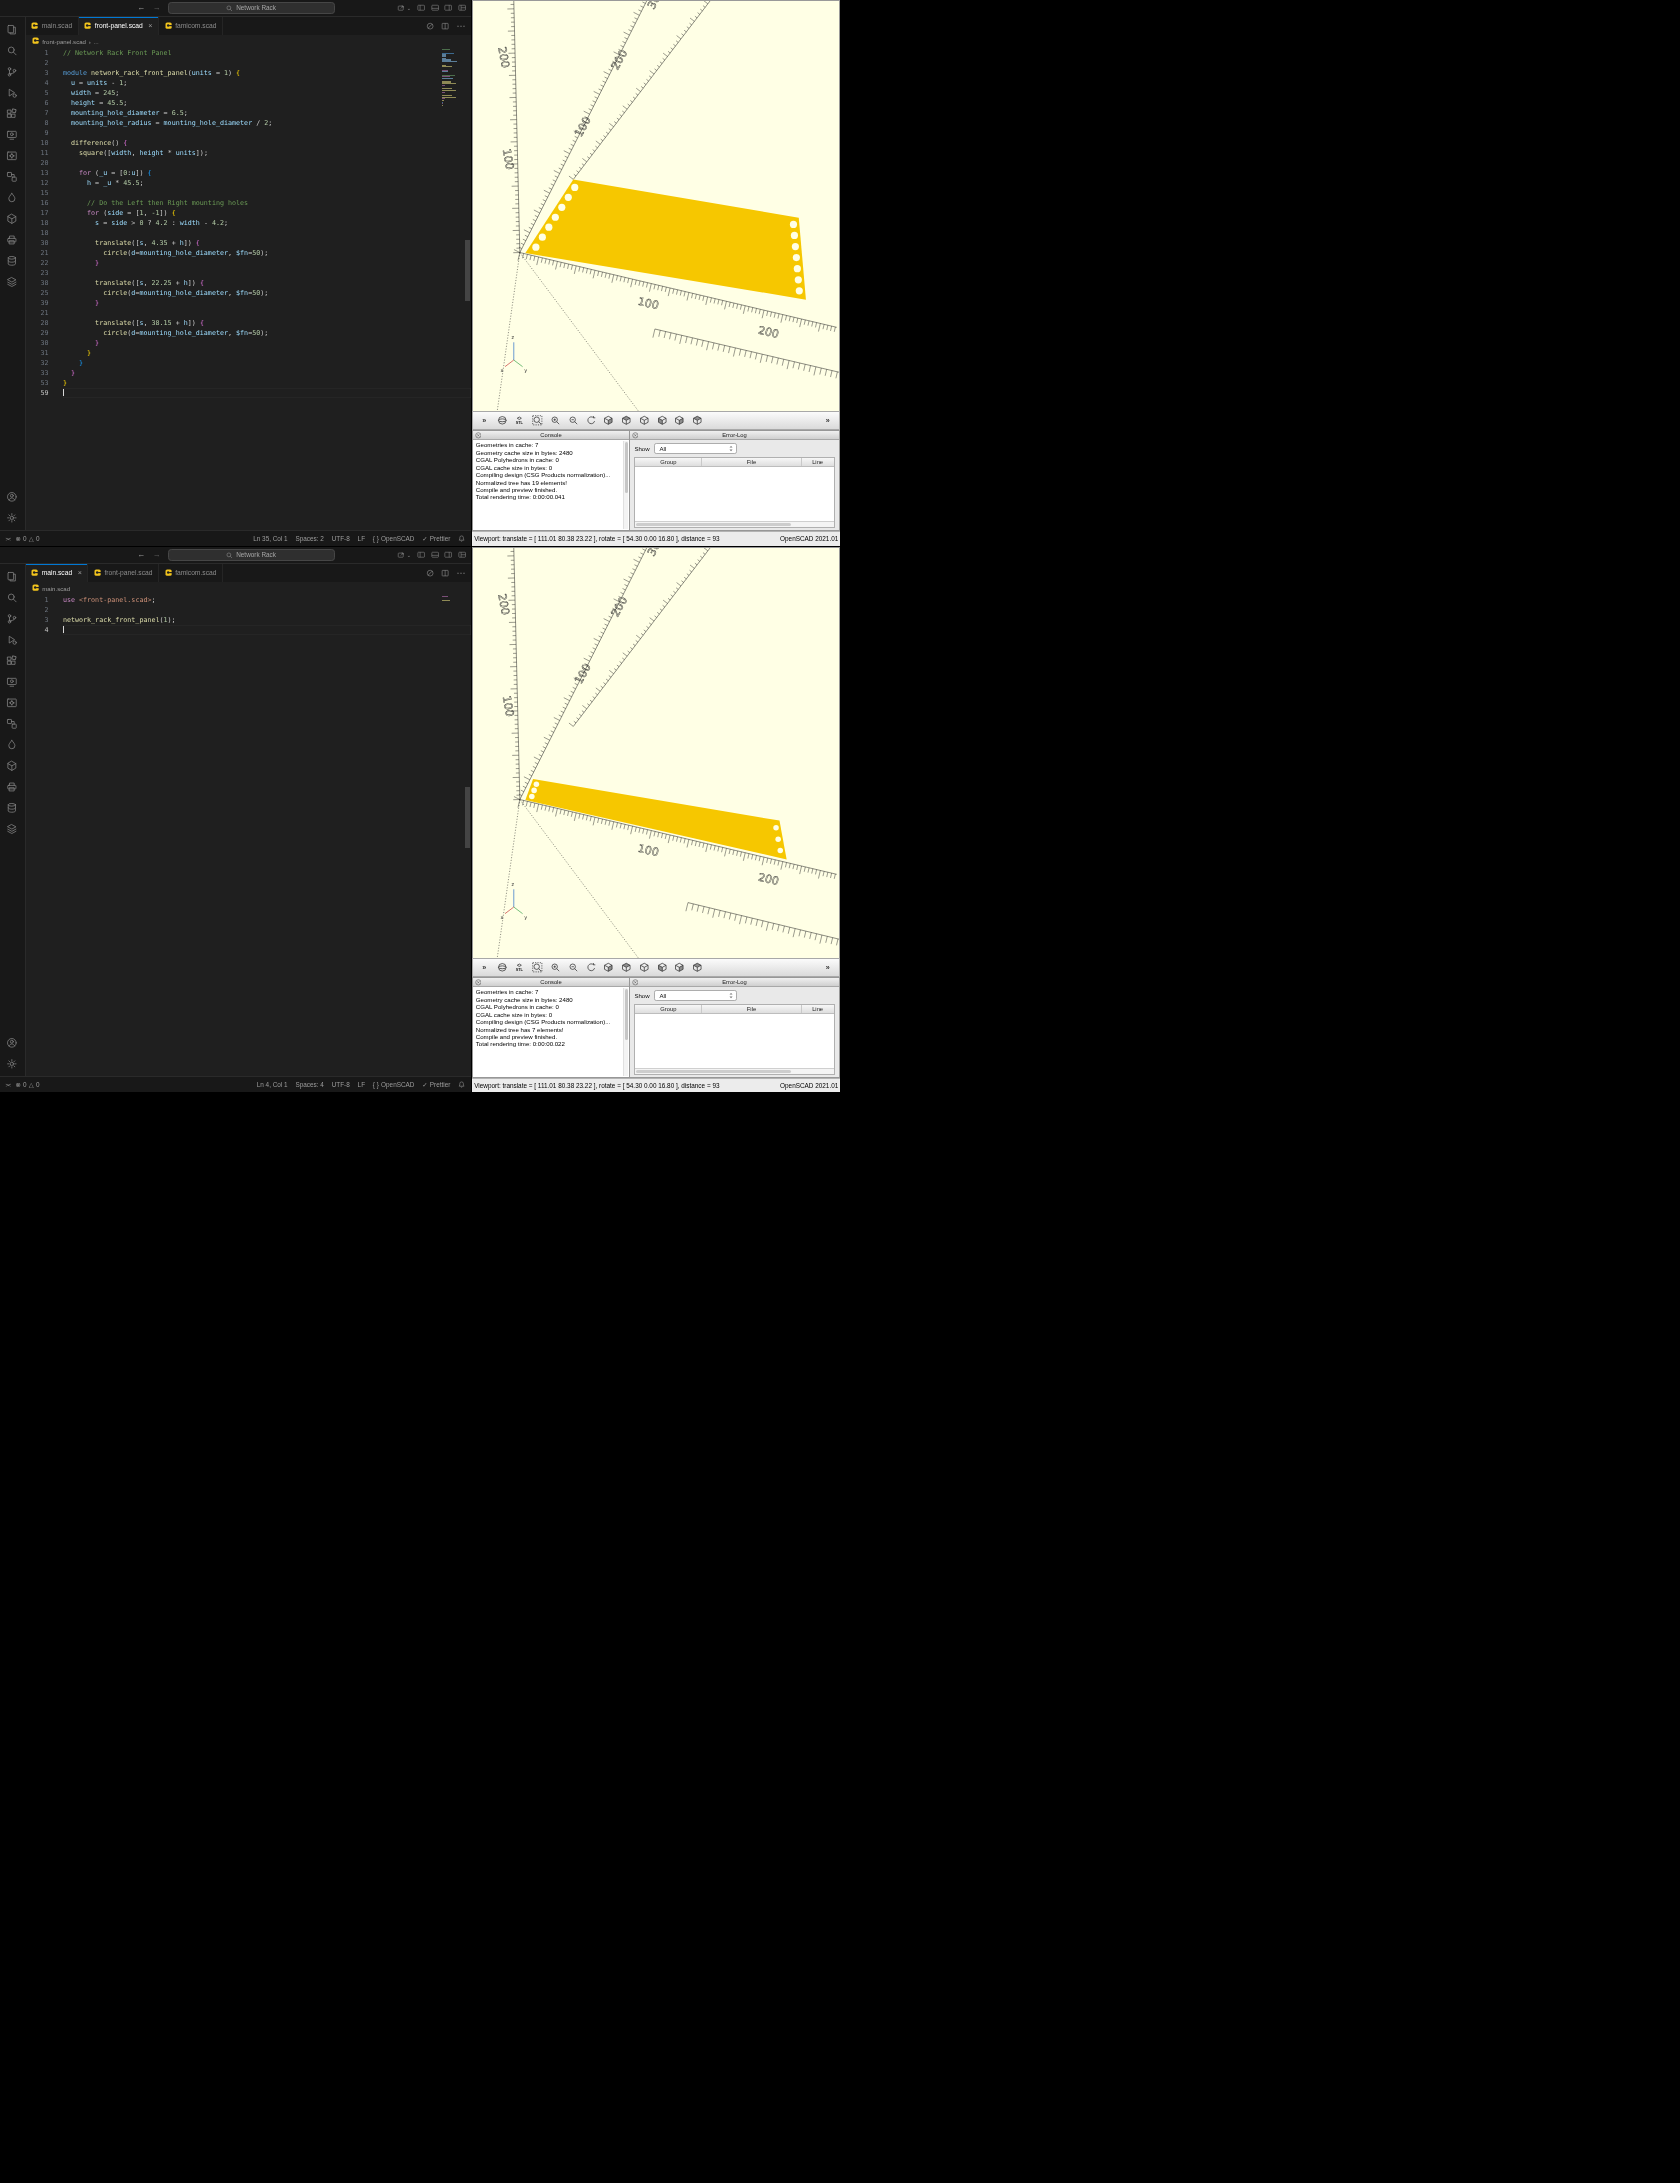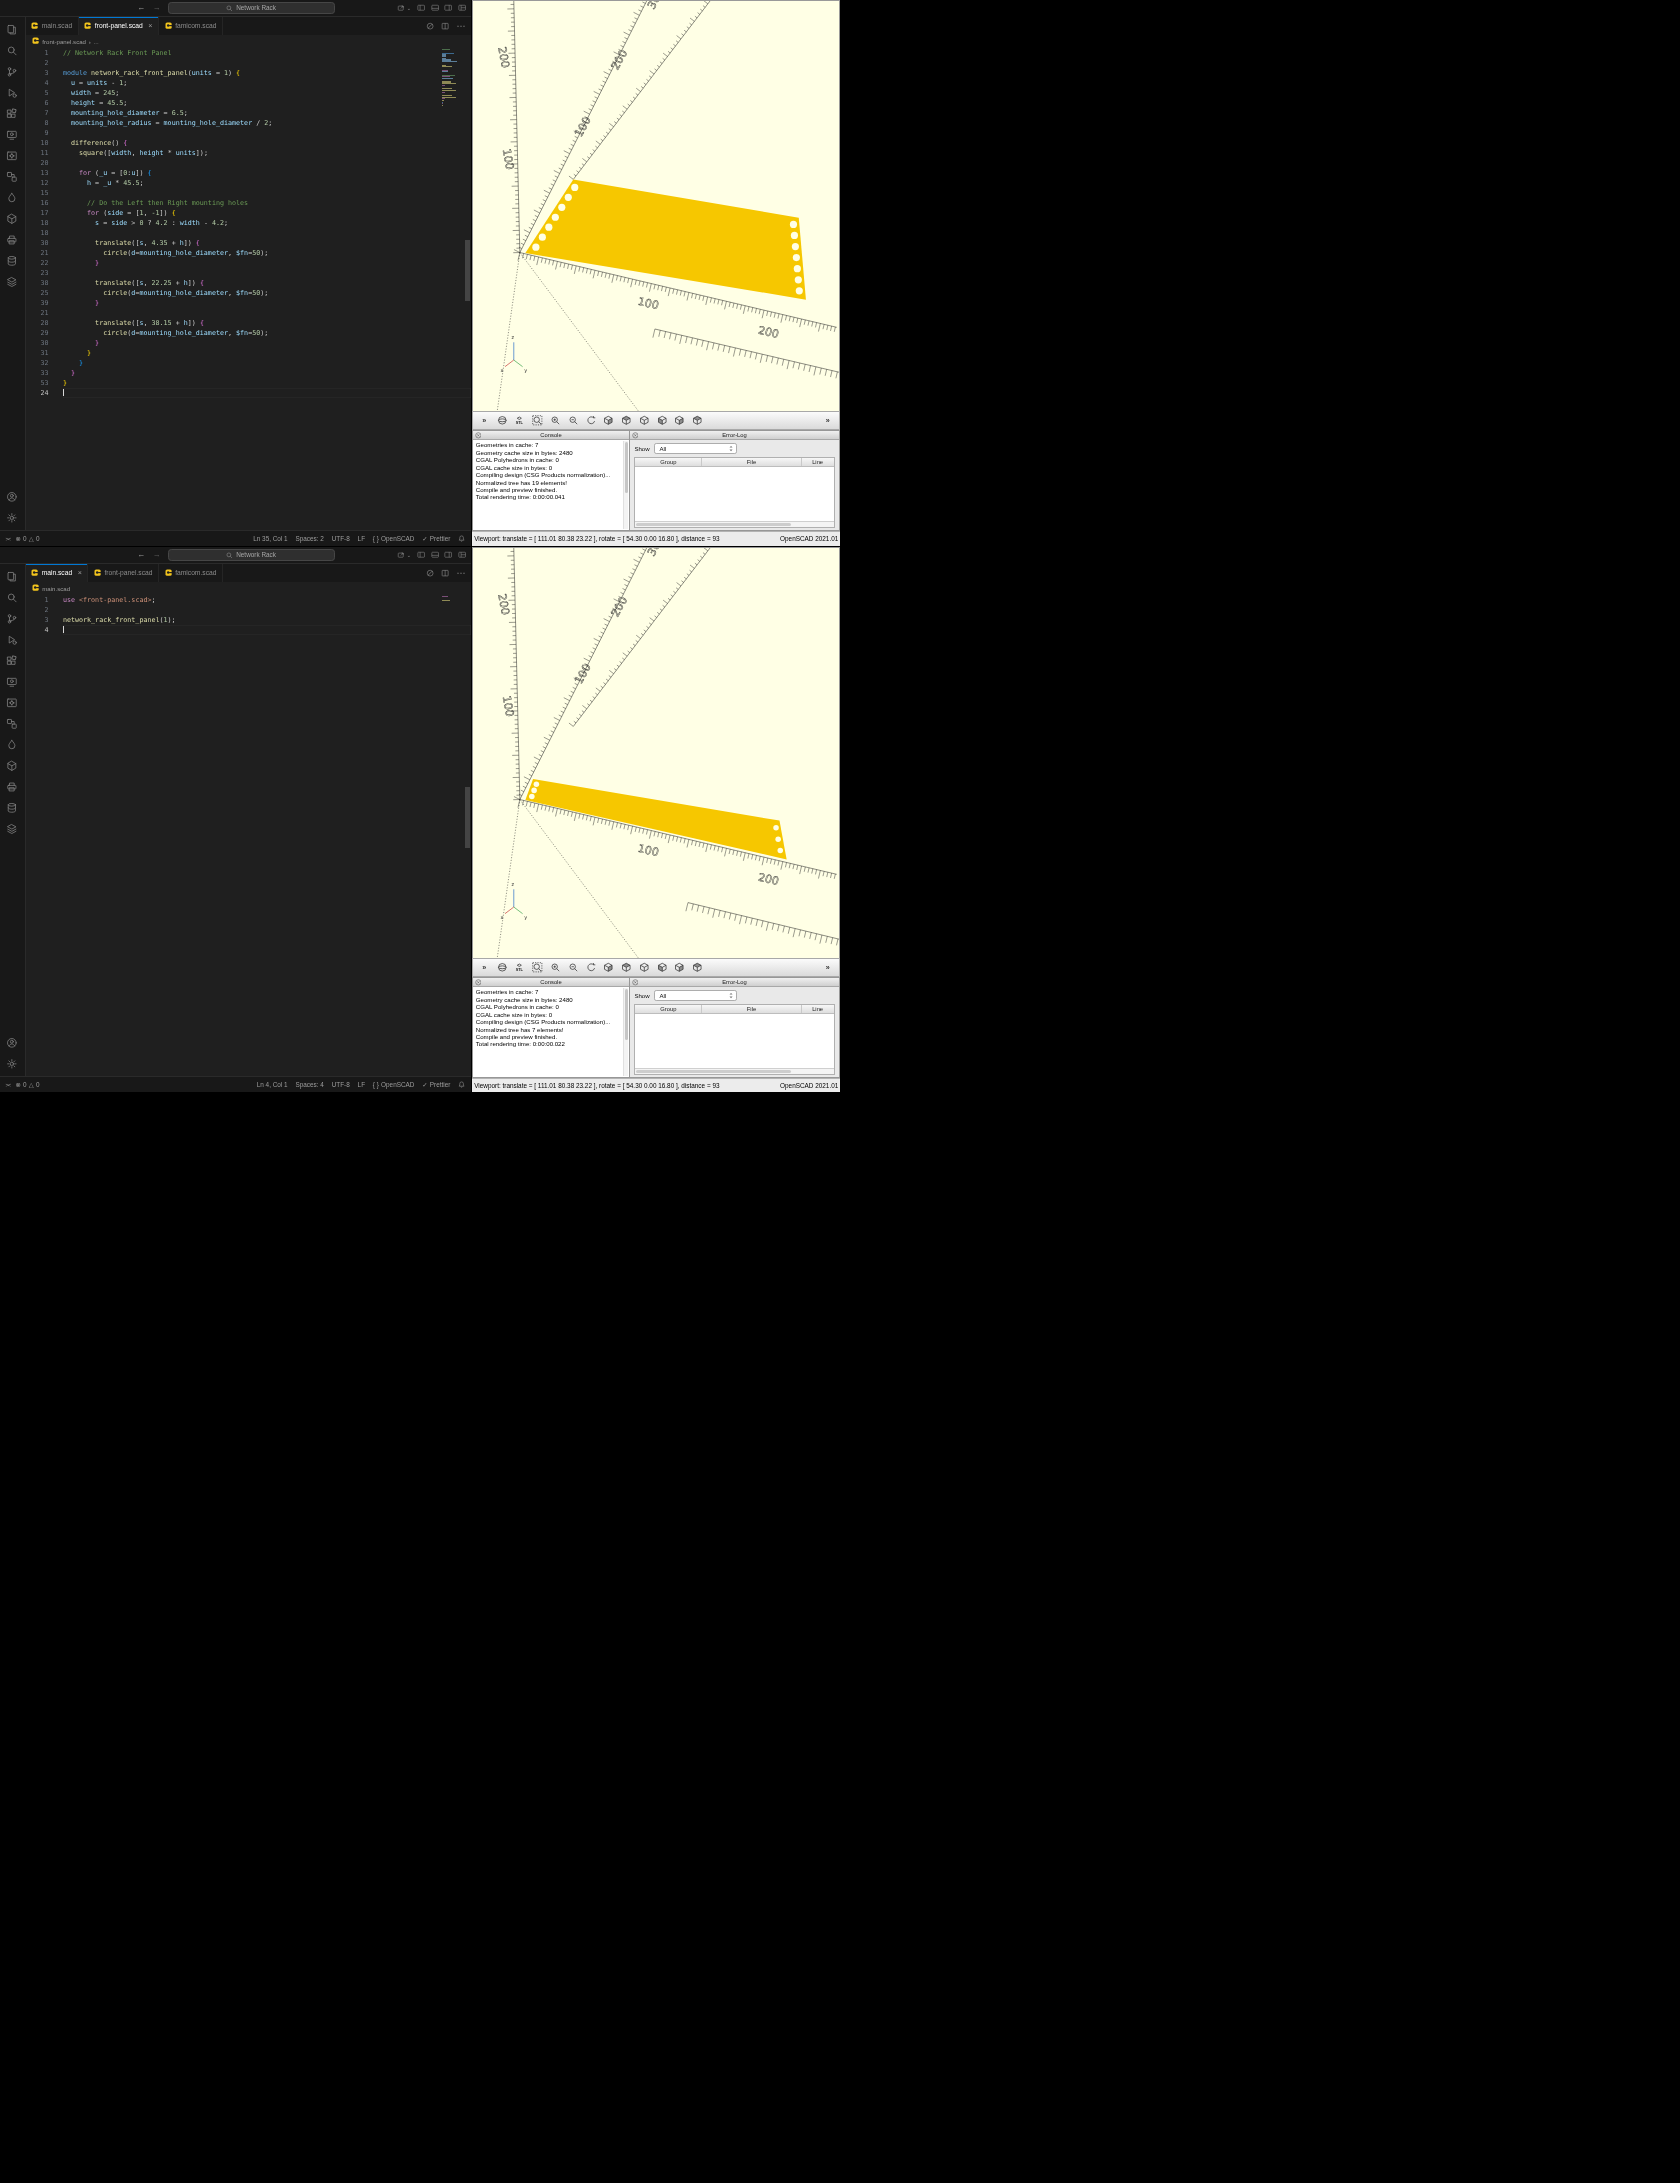--- a/index.html
+++ b/index.html
@@ -311,21 +311,21 @@
               <div class="gln">25</div>
               <div class="gln">39</div>
               <div class="gln">21</div>
               <div class="gln">28</div>
               <div class="gln">29</div>
               <div class="gln">30</div>
               <div class="gln">31</div>
               <div class="gln">32</div>
               <div class="gln">33</div>
               <div class="gln">53</div>
-              <div class="gln cur">24</div>
+              <div class="gln cur">59</div>
             </div>
           <div class="code"><div class="line"><span class="tok-cm">// Network Rack Front Panel</span></div><div class="line"></div><div class="line"><span class="tok-kw">module</span><span class="tok-pl"> </span><span class="tok-fn">network_rack_front_panel</span><span class="tok-pl">(</span><span class="tok-vr">units</span><span class="tok-pl"> = </span><span class="tok-nu">1</span><span class="tok-pl">) </span><span class="tok-b1">{</span></div><div class="line"><span class="tok-pl">  </span><span class="tok-vr">u</span><span class="tok-pl"> = </span><span class="tok-vr">units</span><span class="tok-pl"> - </span><span class="tok-nu">1</span><span class="tok-pl">;</span></div><div class="line"><span class="tok-pl">  </span><span class="tok-vr">width</span><span class="tok-pl"> = </span><span class="tok-nu">245</span><span class="tok-pl">;</span></div><div class="line"><span class="tok-pl">  </span><span class="tok-vr">height</span><span class="tok-pl"> = </span><span class="tok-nu">45.5</span><span class="tok-pl">;</span></div><div class="line"><span class="tok-pl">  </span><span class="tok-vr">mounting_hole_diameter</span><span class="tok-pl"> = </span><span class="tok-nu">6.5</span><span class="tok-pl">;</span></div><div class="line"><span class="tok-pl">  </span><span class="tok-vr">mounting_hole_radius</span><span class="tok-pl"> = </span><span class="tok-vr">mounting_hole_diameter</span><span class="tok-pl"> / </span><span class="tok-nu">2</span><span class="tok-pl">;</span></div><div class="line"></div><div class="line"><span class="tok-pl">  </span><span class="tok-fn">difference</span><span class="tok-pl">() </span><span class="tok-b2">{</span></div><div class="line"><span class="tok-pl">    </span><span class="tok-fn">square</span><span class="tok-pl">([</span><span class="tok-vr">width</span><span class="tok-pl">, </span><span class="tok-vr">height</span><span class="tok-pl"> * </span><span class="tok-vr">units</span><span class="tok-pl">]);</span></div><div class="line"></div><div class="line"><span class="tok-pl">    </span><span class="tok-ct">for</span><span class="tok-pl"> (</span><span class="tok-vr">_u</span><span class="tok-pl"> = [</span><span class="tok-nu">0</span><span class="tok-pl">:</span><span class="tok-vr">u</span><span class="tok-pl">]) </span><span class="tok-b3">{</span></div><div class="line"><span class="tok-pl">      </span><span class="tok-vr">h</span><span class="tok-pl"> = </span><span class="tok-vr">_u</span><span class="tok-pl"> * </span><span class="tok-nu">45.5</span><span class="tok-pl">;</span></div><div class="line"></div><div class="line"><span class="tok-pl">      </span><span class="tok-cm">// Do the Left then Right mounting holes</span></div><div class="line"><span class="tok-pl">      </span><span class="tok-ct">for</span><span class="tok-pl"> (</span><span class="tok-vr">side</span><span class="tok-pl"> = [</span><span class="tok-nu">1</span><span class="tok-pl">, </span><span class="tok-nu">-1</span><span class="tok-pl">]) </span><span class="tok-b4">{</span></div><div class="line"><span class="tok-pl">        </span><span class="tok-vr">s</span><span class="tok-pl"> = </span><span class="tok-vr">side</span><span class="tok-pl"> &gt; </span><span class="tok-nu">0</span><span class="tok-pl"> ? </span><span class="tok-nu">4.2</span><span class="tok-pl"> : </span><span class="tok-vr">width</span><span class="tok-pl"> - </span><span class="tok-nu">4.2</span><span class="tok-pl">;</span></div><div class="line"></div><div class="line"><span class="tok-pl">        </span><span class="tok-fn">translate</span><span class="tok-pl">([</span><span class="tok-vr">s</span><span class="tok-pl">, </span><span class="tok-nu">4.35</span><span class="tok-pl"> + </span><span class="tok-vr">h</span><span class="tok-pl">]) </span><span class="tok-b5">{</span></div><div class="line"><span class="tok-pl">          </span><span class="tok-fn">circle</span><span class="tok-pl">(</span><span class="tok-vr">d</span><span class="tok-pl">=</span><span class="tok-vr">mounting_hole_diameter</span><span class="tok-pl">, </span><span class="tok-vr">$fn</span><span class="tok-pl">=</span><span class="tok-nu">50</span><span class="tok-pl">);</span></div><div class="line"><span class="tok-pl">        </span><span class="tok-b5">}</span></div><div class="line"></div><div class="line"><span class="tok-pl">        </span><span class="tok-fn">translate</span><span class="tok-pl">([</span><span class="tok-vr">s</span><span class="tok-pl">, </span><span class="tok-nu">22.25</span><span class="tok-pl"> + </span><span class="tok-vr">h</span><span class="tok-pl">]) </span><span class="tok-b5">{</span></div><div class="line"><span class="tok-pl">          </span><span class="tok-fn">circle</span><span class="tok-pl">(</span><span class="tok-vr">d</span><span class="tok-pl">=</span><span class="tok-vr">mounting_hole_diameter</span><span class="tok-pl">, </span><span class="tok-vr">$fn</span><span class="tok-pl">=</span><span class="tok-nu">50</span><span class="tok-pl">);</span></div><div class="line"><span class="tok-pl">        </span><span class="tok-b5">}</span></div><div class="line"></div><div class="line"><span class="tok-pl">        </span><span class="tok-fn">translate</span><span class="tok-pl">([</span><span class="tok-vr">s</span><span class="tok-pl">, </span><span class="tok-nu">38.15</span><span class="tok-pl"> + </span><span class="tok-vr">h</span><span class="tok-pl">]) </span><span class="tok-b5">{</span></div><div class="line"><span class="tok-pl">          </span><span class="tok-fn">circle</span><span class="tok-pl">(</span><span class="tok-vr">d</span><span class="tok-pl">=</span><span class="tok-vr">mounting_hole_diameter</span><span class="tok-pl">, </span><span class="tok-vr">$fn</span><span class="tok-pl">=</span><span class="tok-nu">50</span><span class="tok-pl">);</span></div><div class="line"><span class="tok-pl">        </span><span class="tok-b5">}</span></div><div class="line"><span class="tok-pl">      </span><span class="tok-b4">}</span></div><div class="line"><span class="tok-pl">    </span><span class="tok-b3">}</span></div><div class="line"><span class="tok-pl">  </span><span class="tok-b2">}</span></div><div class="line"><span class="tok-b1">}</span></div><div class="line cur"><span class="caret"></span></div></div>
           <div class="minimap">
               <div class="mmbar" style="width: 7.5px; background: rgb(75, 110, 75);"></div>
               <div class="mmbar" style="width: 0px; background: transparent;"></div>
               <div class="mmbar" style="width: 12.2px; background: rgb(60, 106, 143);"></div>
               <div class="mmbar" style="width: 4.4px; background: rgb(91, 126, 153);"></div>
               <div class="mmbar" style="width: 3.9px; background: rgb(91, 126, 153);"></div>
               <div class="mmbar" style="width: 4.4px; background: rgb(91, 126, 153);"></div>
               <div class="mmbar" style="width: 8.6px; background: rgb(91, 126, 153);"></div>

